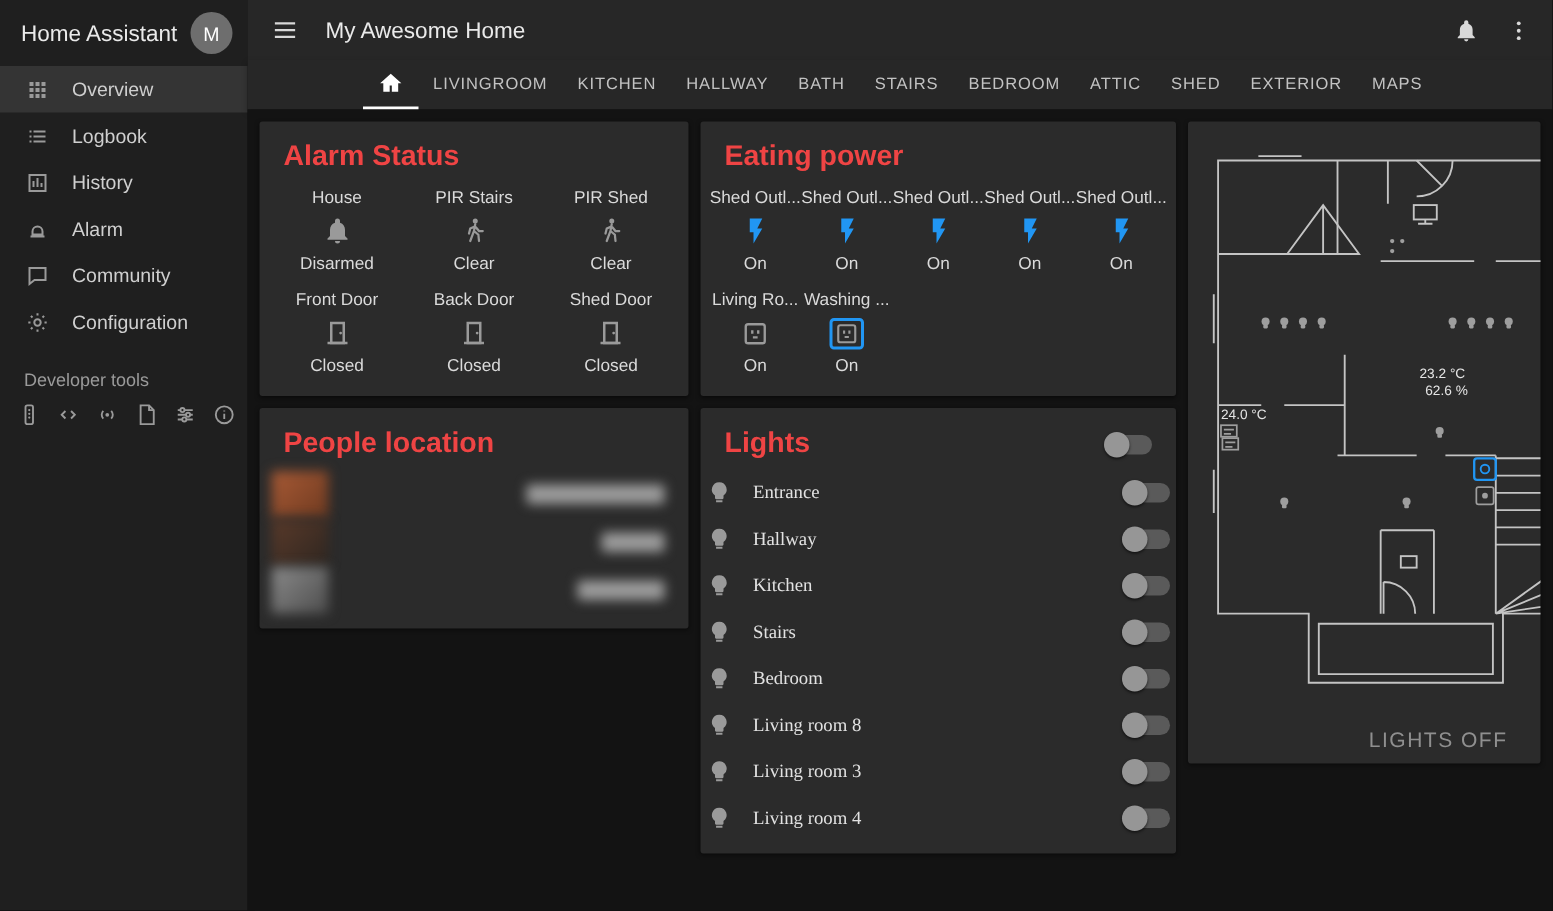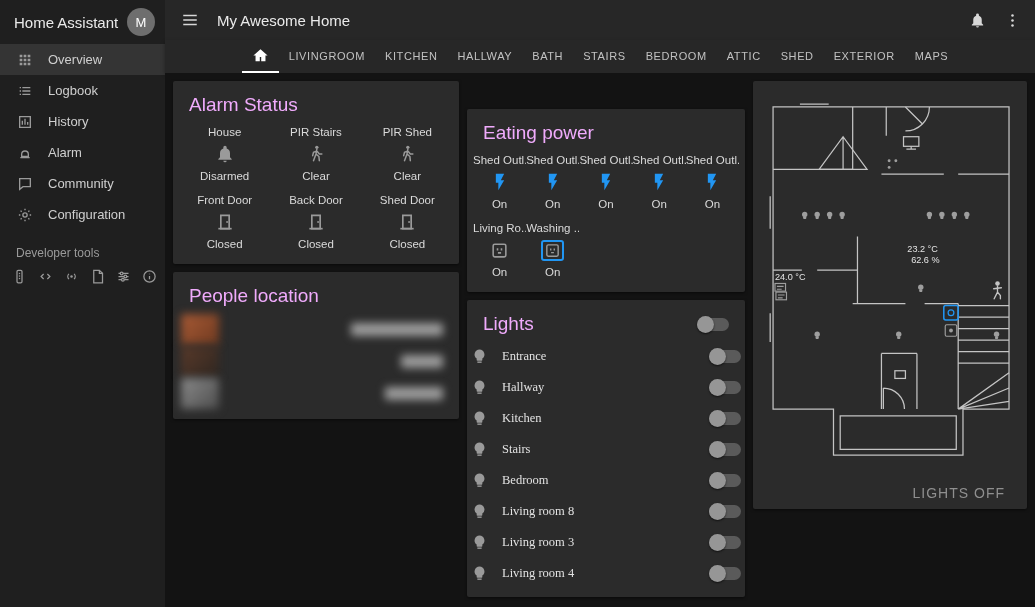--- a/index.html
+++ b/index.html
@@ -21,25 +21,25 @@
   .appbar{height:40px;background:#272727;display:flex;align-items:center;padding:0 14px 0 16px;gap:18px;}
   .appbar-title{font-size:15px;color:#eaeaea;flex:1;}
   .abtn{color:#d8d8d8;display:flex;align-items:center;cursor:pointer;}
   .tabs{height:33px;background:#272727;display:flex;align-items:stretch;justify-content:center;box-shadow:0 2px 4px rgba(0,0,0,.35);}
   .tab{display:flex;align-items:center;padding:0 10px;font-size:11px;letter-spacing:.6px;color:#c2c2c2;cursor:pointer;border-bottom:2px solid transparent;}
   .tab.home{color:#fff;border-bottom:2px solid #fff;}
   
   .content{flex:1;background:#131313;padding:8px;display:flex;gap:8px;align-items:flex-start;overflow:hidden;}
   .col{display:flex;flex-direction:column;gap:8px;}
   .col1{width:286px;flex-shrink:0;}
-  .col2{width:278px;flex-shrink:0;margin-top:28px;}
+  .col2{width:317px;flex-shrink:0;}
   .col3{flex:1;min-width:0;}
   .card{background:#2b2b2b;border-radius:2px;box-shadow:0 1px 3px rgba(0,0,0,.5);color:#e6e6e6;}
   .card-head{display:flex;align-items:center;padding:13px 16px 6px;}
-  .card-title{font-size:19px;font-weight:400;color:#f0abfc;flex:1;}
+  .card-title{font-size:19px;font-weight:700;color:#ef4444;flex:1;}
   
   .glance{display:grid;padding:4px 6px 14px;row-gap:12px;}
   .glance.c3{grid-template-columns:repeat(3,1fr);}
   .glance.c5{grid-template-columns:repeat(5,1fr);}
   .g-ent{display:flex;flex-direction:column;align-items:center;gap:3px;cursor:pointer;min-width:0;}
   .g-name{font-size:11.5px;color:#dadada;white-space:nowrap;overflow:hidden;max-width:100%;}
   .g-icon{height:26px;display:flex;align-items:center;color:#9a9a9a;}
   .g-icon.blue{color:#2196f3;}
   .g-state{font-size:11.5px;color:#dadada;}
   .sel-box{border:2px solid #2196f3;border-radius:3px;padding:0 1px;display:flex;align-items:center;}

